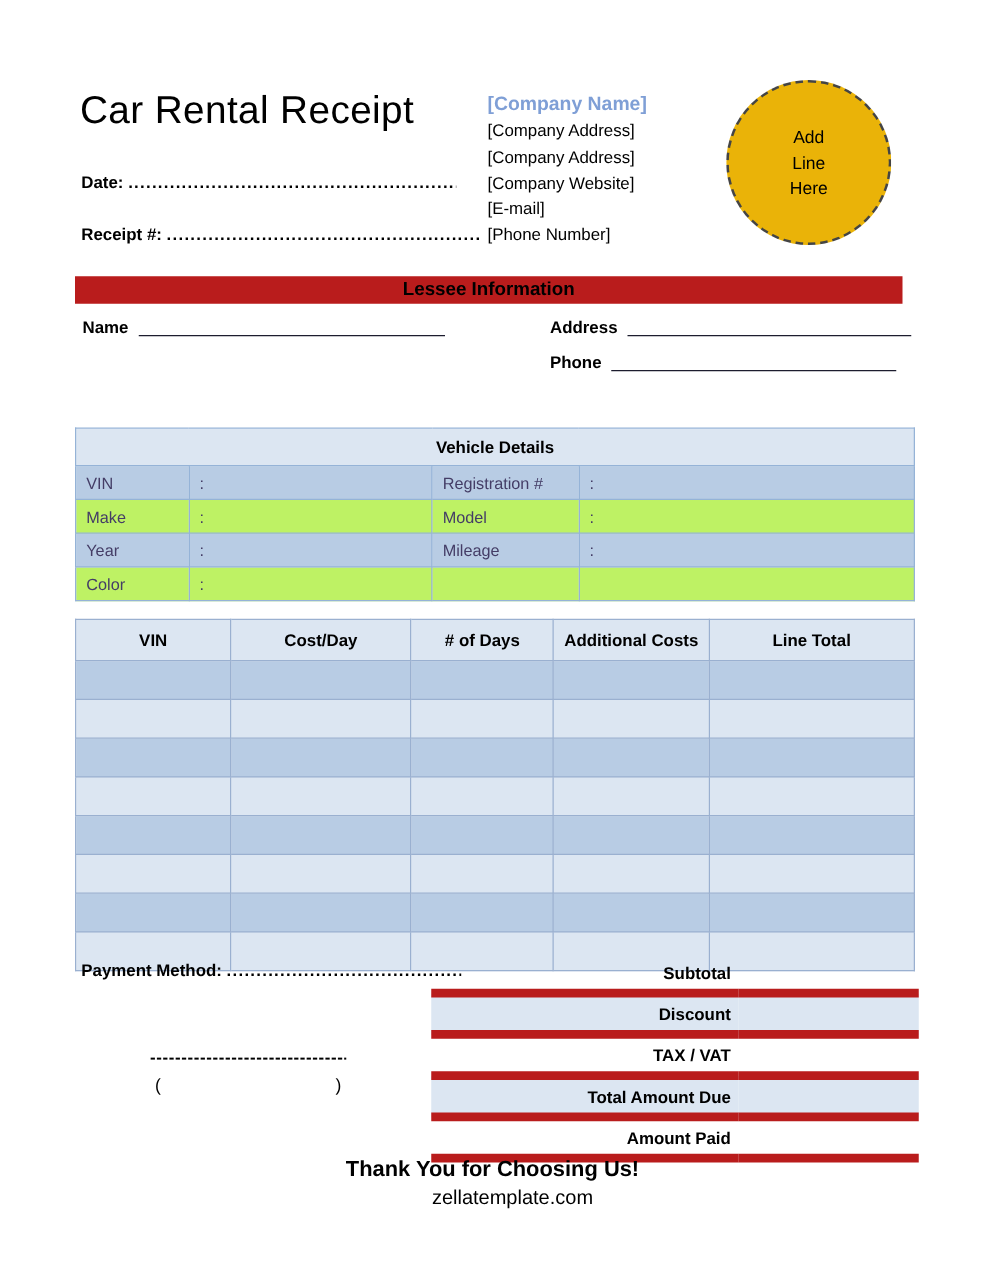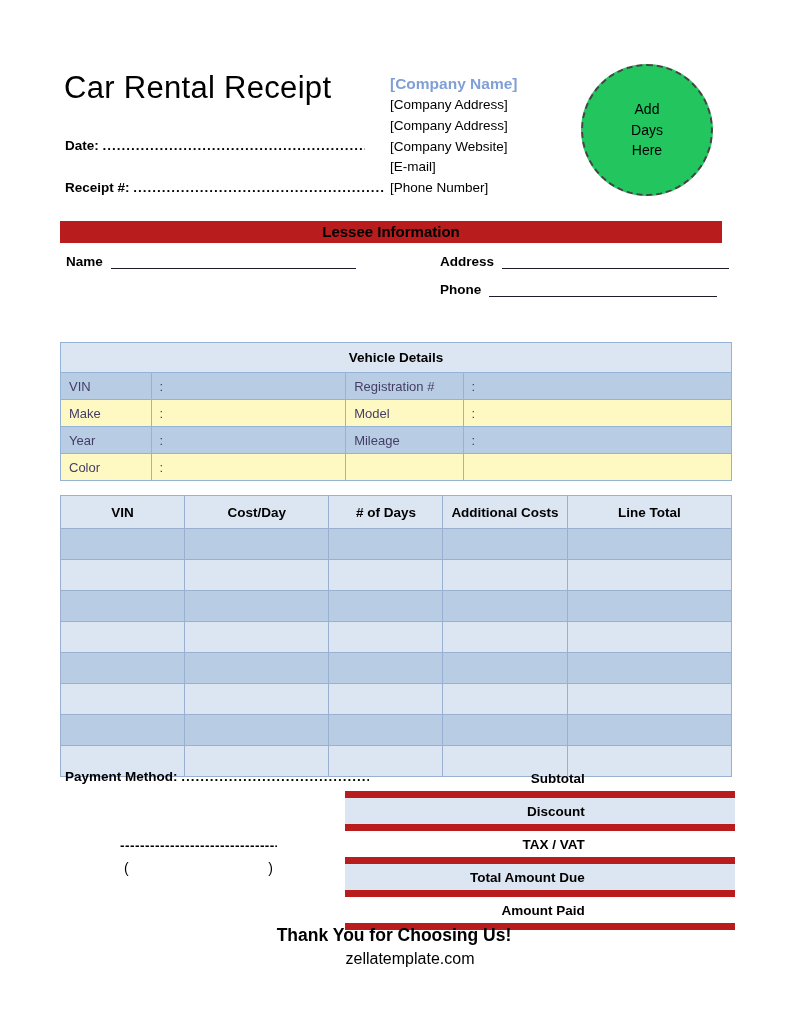--- a/index.html
+++ b/index.html
@@ -10,21 +10,21 @@
   }
 
   
   .doc-title { position:absolute; left:64px; top:70px; font-size:31px; font-weight:normal; letter-spacing:.3px; }
   .company { position:absolute; left:390px; top:73px; font-size:13.5px; line-height:20.8px; }
   .company .cname { color:#7f9fd6; font-weight:bold; font-size:15.5px; line-height:22px; }
   .logo-circle {
     position:absolute; left:581px; top:64px; width:128px; height:128px;
     border:2px dashed #444; border-radius:50%;
     display:flex; flex-direction:column; align-items:center; justify-content:center;
-    font-size:14px; line-height:20.5px; text-align:center; background:#22c55e;
+    font-size:14px; line-height:20.5px; text-align:center; background:#eab308;
   }
   .hline { position:absolute; font-size:13.5px; font-weight:bold; white-space:nowrap; }
   .date-line { left:65px; top:138px; }
   .receipt-line { left:65px; top:180px; }
   .dots { display:inline-block; overflow:hidden; white-space:nowrap; vertical-align:bottom; letter-spacing:1px; }
   .date-line .dots { width:262px; }
   .receipt-line .dots { width:252px; }
 
   
   .lessee-bar {
@@ -41,21 +41,21 @@
   
   table { border-collapse:collapse; }
   .vehicle-table {
     position:absolute; left:60px; top:342px; width:672px;
     font-size:13px; border:1.5px solid #7e9cc9;
   }
   .vehicle-table td, .vehicle-table th { border:1px solid #95b3d7; padding:0 8px; }
   .vehicle-table th { height:29px; background:#dce6f2; font-size:13.5px; font-weight:bold; text-align:center; color:#000; }
   .vehicle-table td { height:26px; color:#443d66; }
   .vehicle-table tr.dark td { background:#b8cce4; }
-  .vehicle-table tr.light td { background:#fef9c3; }
+  .vehicle-table tr.light td { background:#bef264; }
   .vt-c1 { width:13.5%; } .vt-c2 { width:29%; } .vt-c3 { width:17.5%; } .vt-c4 { width:40%; }
 
   
   .items-table {
     position:absolute; left:60px; top:495px; width:672px;
     font-size:13.5px; border:1.5px solid #7e9cc9;
   }
   .items-table th, .items-table td { border:1px solid #9ab0d0; }
   .items-table th { height:30px; background:#dce6f2; font-weight:bold; text-align:center; }
   .items-table td { height:28px; }
@@ -89,21 +89,21 @@
     <div class="cname">[Company Name]</div>
     <div>[Company Address]</div>
     <div>[Company Address]</div>
     <div>[Company Website]</div>
     <div>[E-mail]</div>
     <div>[Phone Number]</div>
   </div>
 
   <div class="logo-circle">
     <span>Add</span>
-    <span>Days</span>
+    <span>Line</span>
     <span>Here</span>
   </div>
 
   <div class="hline date-line">
     <span>Date:</span>
     <span class="dots">..............................................................................................................</span>
   </div>
 
   <div class="hline receipt-line">
     <span>Receipt #:</span>

